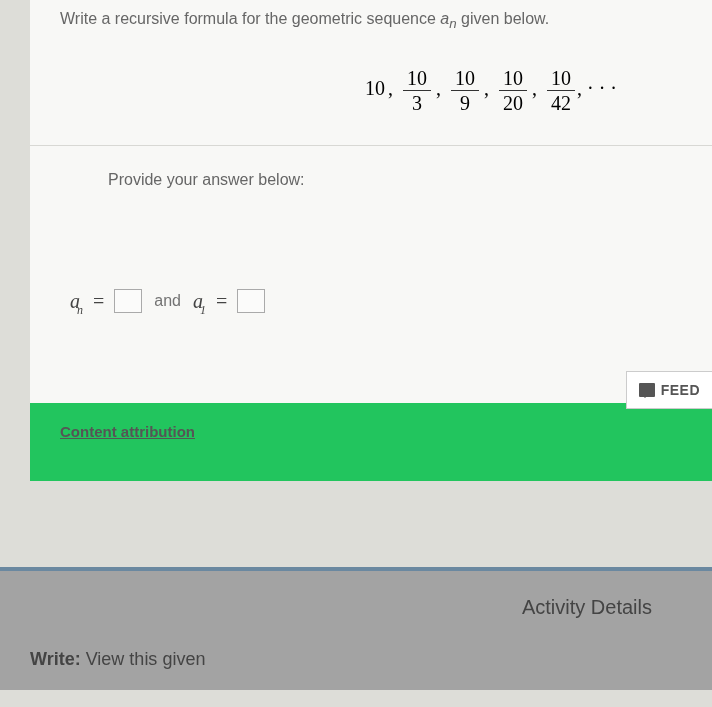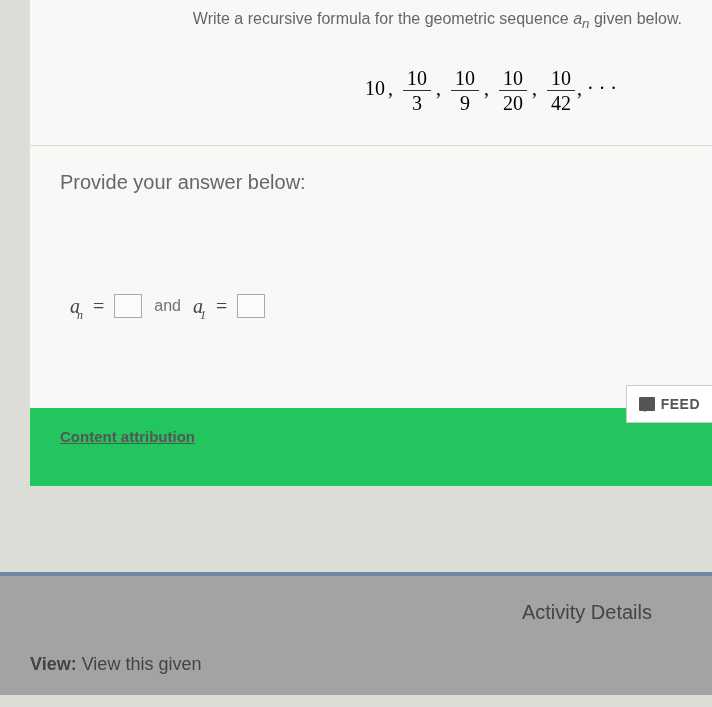--- a/index.html
+++ b/index.html
@@ -18,21 +18,20 @@
       color: #555;
     }
     .question-section {
       padding: 10px 30px 30px 30px;
       border-bottom: 1px solid #d8d8d4;
     }
     .question-text {
       font-size: 16px;
       color: #666;
       margin-bottom: 25px;
-      text-align: right;
     }
     .sub-n { font-style: italic; }
     .sequence-display {
       text-align: center;
       font-size: 20px;
       color: #000000;
       padding: 10px 0 0 0;
       margin-left: 240px;
       font-family: "Times New Roman", serif;
     }
@@ -51,23 +50,24 @@
     .frac .den {
       display: block;
       padding: 0 4px;
       line-height: 1.2;
     }
     .comma { margin: 0 3px; }
     .answer-section {
       padding: 25px 30px 40px 30px;
     }
     .answer-prompt {
-      font-size: 20px;
+      font-size: 16px;
       color: #666;
       margin-bottom: 100px;
+      margin-left: 48px;
     }
     .answer-input-row {
       font-family: "Times New Roman", serif;
       font-size: 20px;
       color: #444;
       font-style: italic;
       display: flex;
       align-items: center;
       gap: 6px;
       margin-bottom: 50px;
@@ -91,21 +91,21 @@
     .and-text {
       font-style: normal;
       font-family: -apple-system, sans-serif;
       font-size: 16px;
       color: #737373;
       margin: 0 6px;
     }
     .feedback-btn {
       position: absolute;
       right: 0;
-      top: 385px;
+      top: 371px;
       background: #fff;
       border: 1px solid #ccc;
       border-right: none;
       padding: 10px 12px;
       font-size: 14px;
       font-weight: 600;
       color: #555;
       letter-spacing: 0.5px;
       display: flex;
       align-items: center;
@@ -201,15 +201,15 @@
 
 <div class="attribution">
   <span class="attribution-link">Content attribution</span>
 </div>
 
 <div class="divider-area"></div>
 
 <div class="activity-section">
   <div class="activity-title">Activity Details</div>
   <div class="task-line">
-    <span class="task-label">View:</span><span> View this given</span>
+    <span class="task-label">Write:</span><span> View this given</span>
   </div>
 </div>
 
 </body></html>

